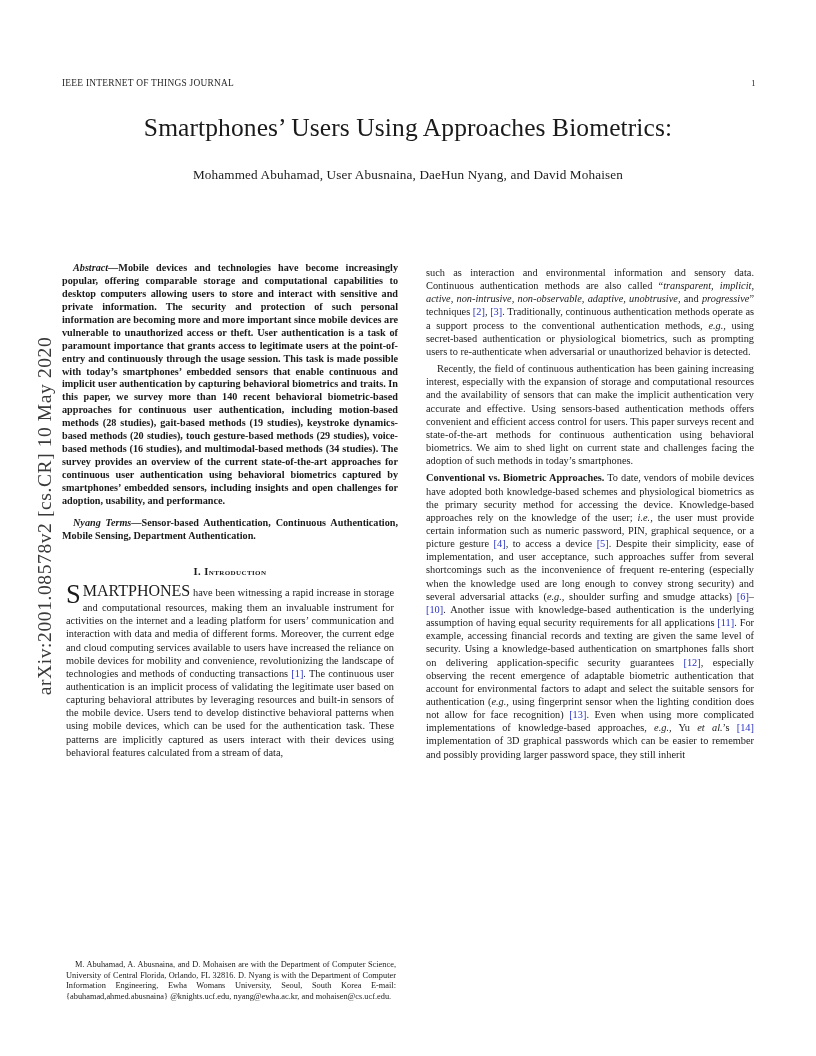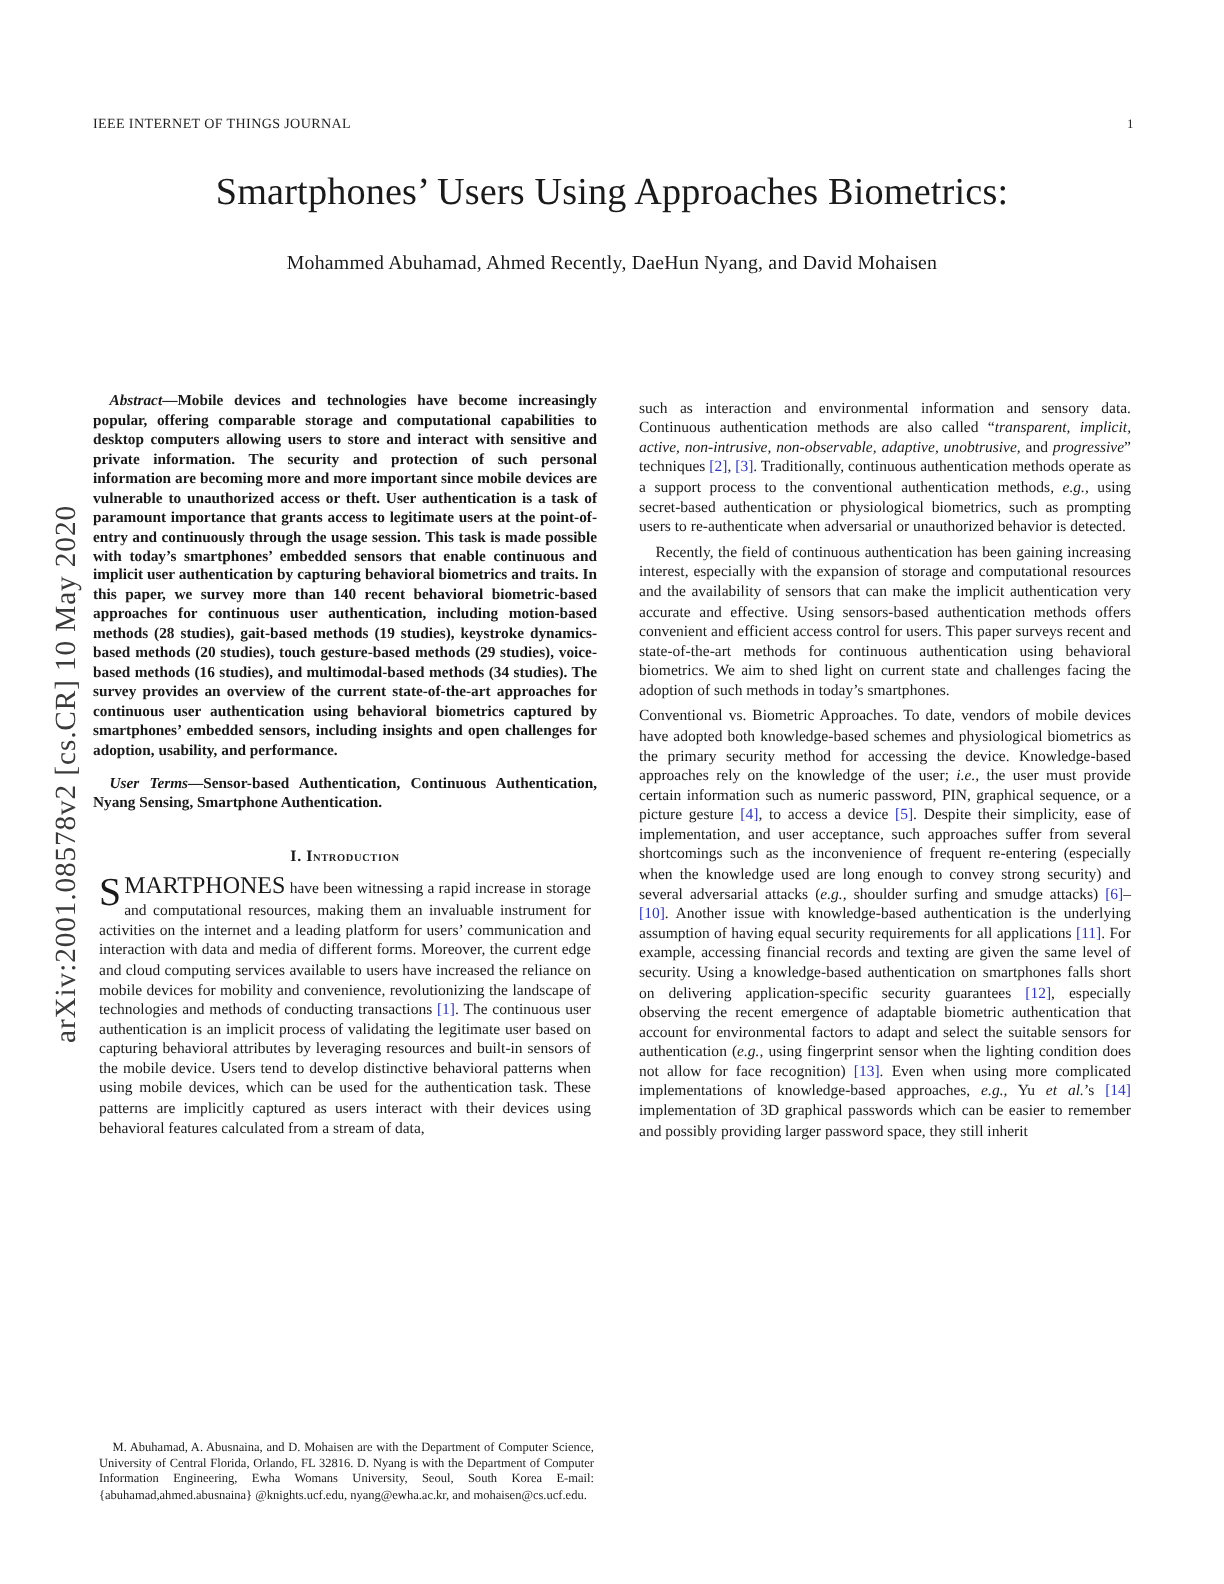--- a/index.html
+++ b/index.html
@@ -142,21 +142,21 @@
     line-height: 0.82;
     padding: 2px 2px 0 0;
     margin-top: 1px;
   }
   .smallcapword {
     font-size: 16px;
   }
 
   .cite { color: #2b34c4; }
 
-  .runin { font-weight: normal; }
+  .runin { font-weight: bold; }
   .it { font-style: italic; }
 
   
   .footnote {
     position: absolute;
     left: 0;
     bottom: 0;
     width: 338px;
     font-size: 8.35px;
     line-height: 1.295;
@@ -174,30 +174,30 @@
     <span class="runhead-right">1</span>
   </div>
 
   <div class="arxiv-stamp">arXiv:2001.08578v2  [cs.CR]  10 May 2020</div>
 
   <div class="title-block">
     <h1 class="paper-title">
       <br>
       <span>Smartphones’ Users Using Approaches Biometrics:</span><br>
     </h1>
-    <div class="authors">Mohammed Abuhamad, Ahmed Recently, DaeHun Nyang, and David Mohaisen</div>
+    <div class="authors">Mohammed Abuhamad, User Abusnaina, DaeHun Nyang, and David Mohaisen</div>
   </div>
 
   <div class="columns">
 
     <div class="col">
 
       <p class="abstract-body"><span class="lead-italic">Abstract</span><span>—</span><span>Mobile devices and technologies have become increasingly popular, offering comparable storage and computational capabilities to desktop computers allowing users to store and interact with sensitive and private information. The security and protection of such personal information are becoming more and more important since mobile devices are vulnerable to unauthorized access or theft. User authentication is a task of paramount importance that grants access to legitimate users at the point-of-entry and continuously through the usage session. This task is made possible with today’s smartphones’ embedded sensors that enable continuous and implicit user authentication by capturing behavioral biometrics and traits. In this paper, we survey more than 140 recent behavioral biometric-based approaches for continuous user authentication, including motion-based methods (28 studies), gait-based methods (19 studies), keystroke dynamics-based methods (20 studies), touch gesture-based methods (29 studies), voice-based methods (16 studies), and multimodal-based methods (34 studies). The survey provides an overview of the current state-of-the-art approaches for continuous user authentication using behavioral biometrics captured by smartphones’ embedded sensors, including insights and open challenges for adoption, usability, and performance.</span></p>
 
-      <p class="indexterms"><span class="lead-italic">User Terms</span><span>—</span><span>Sensor-based Authentication, Continuous Authentication, Nyang Sensing, Smartphone Authentication.</span></p>
+      <p class="indexterms"><span class="lead-italic">Nyang Terms</span><span>—</span><span>Sensor-based Authentication, Continuous Authentication, Mobile Sensing, Department Authentication.</span></p>
 
       <h2 class="section">I. Introduction</h2>
 
       <p class="dropcap-para"><span class="dropcap">S</span><span class="smallcapword">MARTPHONES</span><span> have been witnessing a rapid increase in storage and computational resources, making them an invaluable instrument for activities on the internet and a leading platform for users’ communication and interaction with data and media of different forms. Moreover, the current edge and cloud computing services available to users have increased the reliance on mobile devices for mobility and convenience, revolutionizing the landscape of technologies and methods of conducting transactions </span><span class="cite">[1]</span><span>. The continuous user authentication is an implicit process of validating the legitimate user based on capturing behavioral attributes by leveraging resources and built-in sensors of the mobile device. Users tend to develop distinctive behavioral patterns when using mobile devices, which can be used for the authentication task. These patterns are implicitly captured as users interact with their devices using behavioral features calculated from a stream of data,</span></p>
 
       <div class="footnote">
         <p>M. Abuhamad, A. Abusnaina, and D. Mohaisen are with the Department of Computer Science, University of Central Florida, Orlando, FL 32816. D. Nyang is with the Department of Computer Information Engineering, Ewha Womans University, Seoul, South Korea E-mail: {abuhamad,ahmed.abusnaina} @knights.ucf.edu, nyang@ewha.ac.kr, and mohaisen@cs.ucf.edu.</p>
       </div>
     </div>
 

